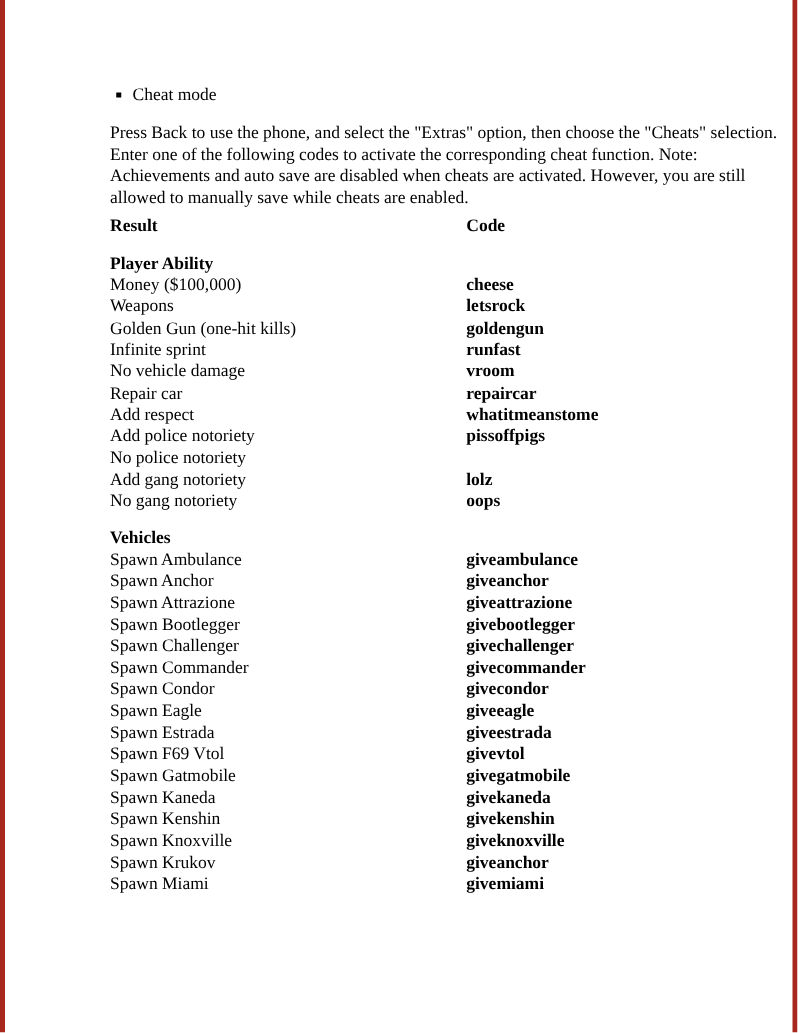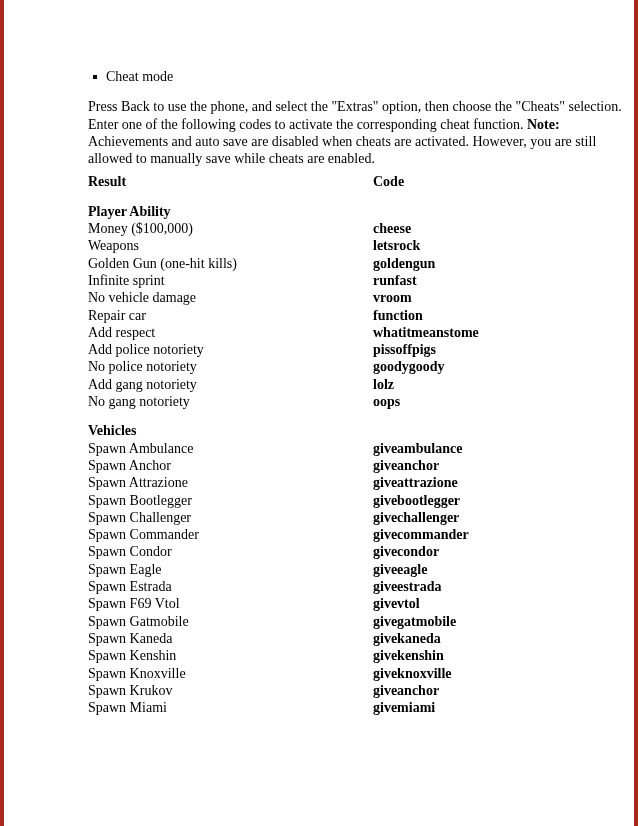--- a/index.html
+++ b/index.html
@@ -32,21 +32,21 @@
   .bullet-row { margin-left: 5px; }
   .bullet-square {
     display: inline-block;
     width: 4px; height: 4px;
     background: #000;
     vertical-align: 2.5px;
     margin-right: 9px;
   }
   .intro { margin-top: 13px; }
   .intro-line { white-space: nowrap; }
-  .intro-line b { font-weight: bold; }
+  .intro-line b { font-weight: normal; }
   .table-header, .row {
     display: grid;
     grid-template-columns: 265px 1fr;
     gap: 20px;
   }
   .table-header { margin-top: 6px; }
   .table-header .cell { font-weight: bold; }
   .section-title { font-weight: bold; margin-top: 12px; }
   .cell { white-space: nowrap; }
   .cell.code { font-weight: bold; }
@@ -92,33 +92,32 @@
       <div class="row">
         <span class="cell result">Infinite sprint</span>
         <span class="cell code">runfast</span>
       </div>
       <div class="row">
         <span class="cell result">No vehicle damage</span>
         <span class="cell code">vroom</span>
       </div>
       <div class="row">
         <span class="cell result">Repair car</span>
-        <span class="cell code">function</span>
+        <span class="cell code">repaircar</span>
       </div>
       <div class="row">
         <span class="cell result">Add respect</span>
         <span class="cell code">whatitmeanstome</span>
       </div>
       <div class="row">
         <span class="cell result">Add police notoriety</span>
         <span class="cell code">pissoffpigs</span>
       </div>
       <div class="row">
         <span class="cell result">No police notoriety</span>
-        <span class="cell code">goodygoody</span>
       </div>
       <div class="row">
         <span class="cell result">Add gang notoriety</span>
         <span class="cell code">lolz</span>
       </div>
       <div class="row">
         <span class="cell result">No gang notoriety</span>
         <span class="cell code">oops</span>
       </div>
       <div class="section-title">Vehicles</div>

